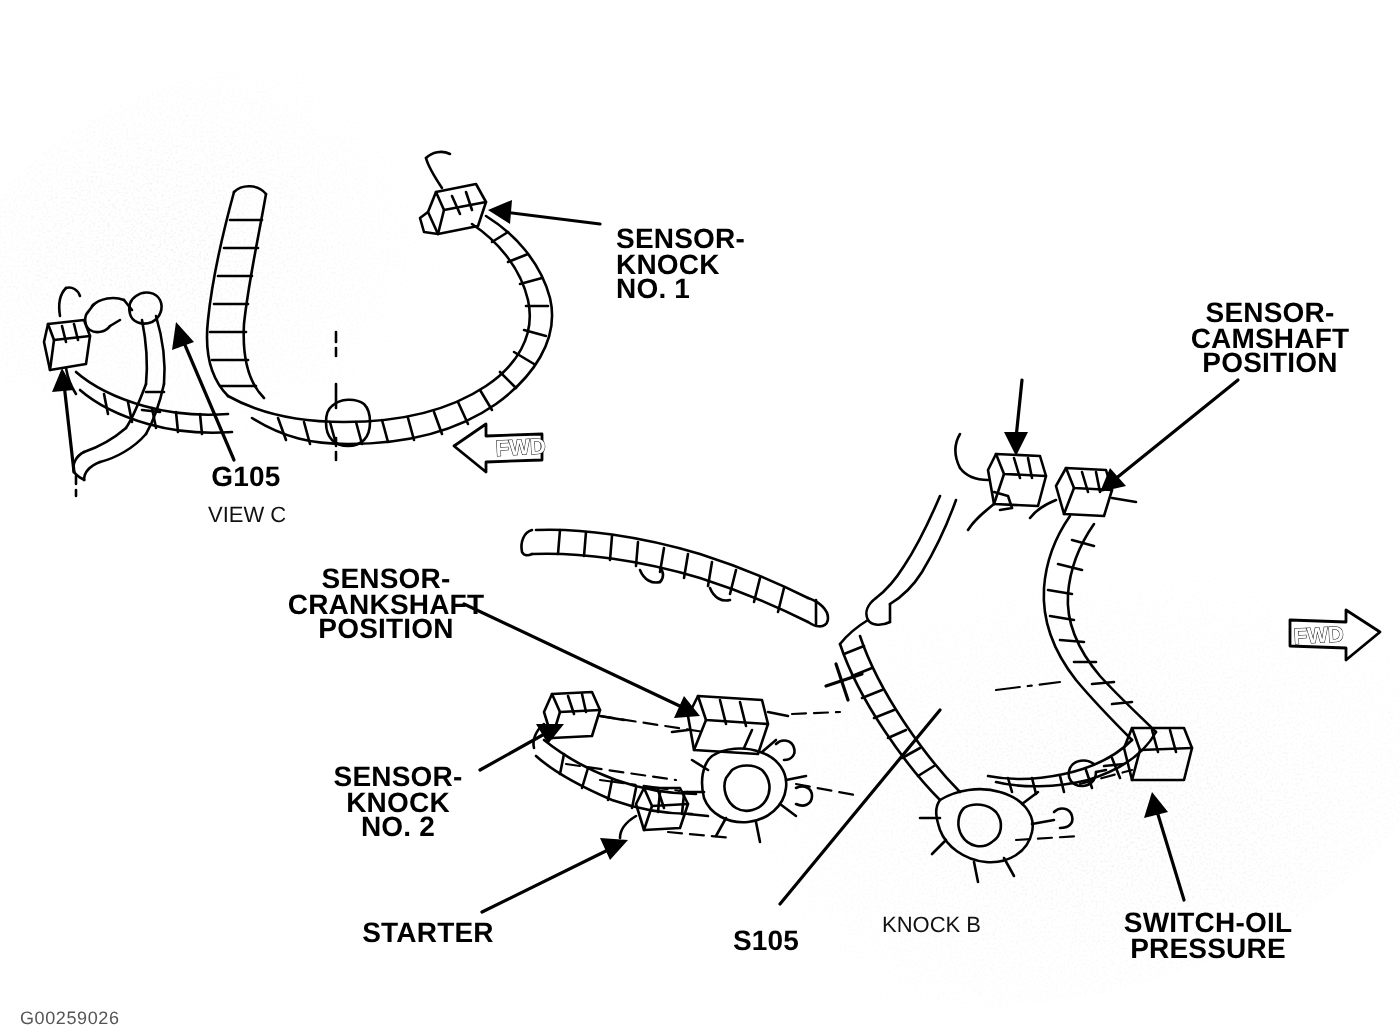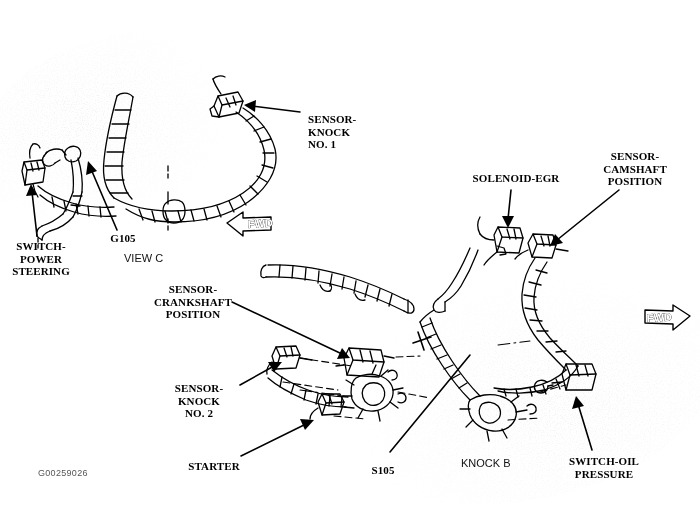--- a/index.html
+++ b/index.html
@@ -23,38 +23,37 @@
     pointer-events: none;
     opacity: 0.5;
   }
   #artwork {
     position: absolute;
     left: 0; top: 0;
     width: 700px; height: 514px;
   }
   .lbl {
     position: absolute;
-    font-family: Liberation Serif, serif;
-    font-size: 11px;
+    font-family: Liberation Sans, sans-serif;
+    font-size: 14px;
     font-weight: bold;
     color: #000000;
     line-height: 12.5px;
     letter-spacing: 0.1px;
     white-space: pre;
   }
   .lbl.center { text-align: center; }
   .lbl.left { text-align: left; }
   .view {
     position: absolute;
     font-family: "Liberation Sans", sans-serif;
     font-size: 11px;
     font-weight: normal;
     color: #111111;
     white-space: pre;
-    margin-left: 20px;
   }
   .figcode {
     position: absolute;
     font-family: "Liberation Sans", sans-serif;
     font-size: 9px;
     font-weight: normal;
     color: #555555;
     letter-spacing: 0.3px;
     white-space: pre;
   }
@@ -458,46 +457,42 @@
     </g>
 
     <text class="fwd-text" x="248" y="228" transform="rotate(-3 248 228)">FWD</text>
     <text class="fwd-text" x="647" y="322" transform="rotate(-3 647 322)">FWD</text>
   </svg>
 
   <div class="lbl left" style="left:308px; top:113px;">SENSOR-
 KNOCK
 NO. 1</div>
 
-  <div class="lbl center" style="left:0px; top:240px; width:82px;">SWITCH-
-POWER
-STEERING</div>
 
   <div class="lbl center" style="left:100px; top:232px; width:46px;">G105</div>
 
   <div class="lbl center" style="left:137px; top:283px; width:112px;">SENSOR-
 CRANKSHAFT
 POSITION</div>
 
   <div class="lbl center" style="left:157px; top:382px; width:84px;">SENSOR-
 KNOCK
 NO. 2</div>
 
   <div class="lbl center" style="left:176px; top:460px; width:76px;">STARTER</div>
 
   <div class="lbl center" style="left:361px; top:464px; width:44px;">S105</div>
 
-  <div class="lbl center" style="left:458px; top:172px; width:116px;">SOLENOID-EGR</div>
 
   <div class="lbl center" style="left:578px; top:150px; width:114px;">SENSOR-
 CAMSHAFT
 POSITION</div>
 
   <div class="lbl center" style="left:550px; top:455px; width:108px;text-align:center;">SWITCH-OIL
 PRESSURE</div>
 
   <div class="view" style="left:104px; top:252px;">VIEW C</div>
 
   <div class="view" style="left:441px; top:457px;">KNOCK B</div>
 
-  <div class="figcode" style="left:10px; top:468px;margin-left:28px;">G00259026</div>
+  <div class="figcode" style="left:10px; top:504px;">G00259026</div>
 
 </div>
 
 </body></html>

